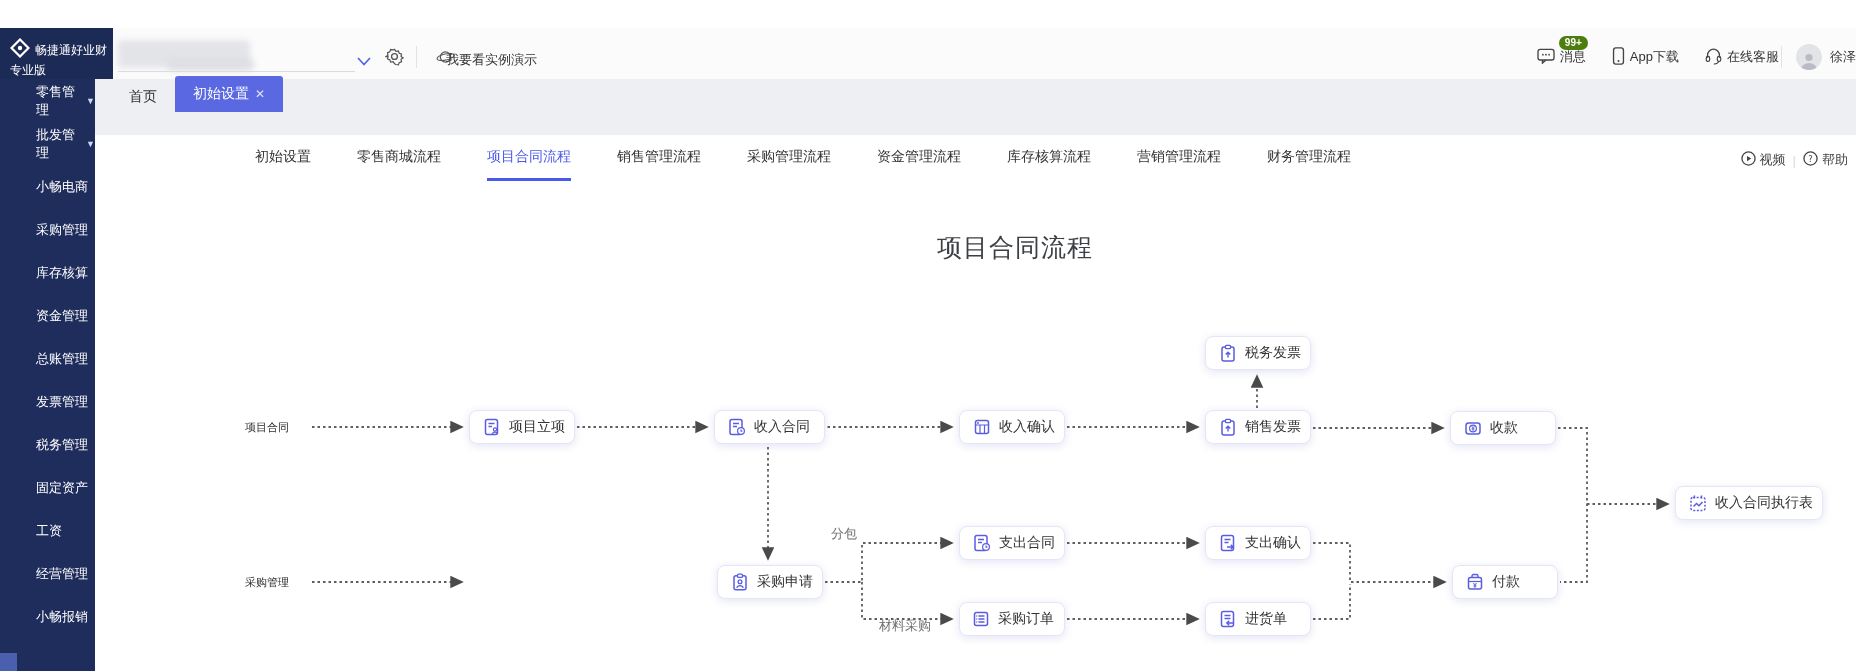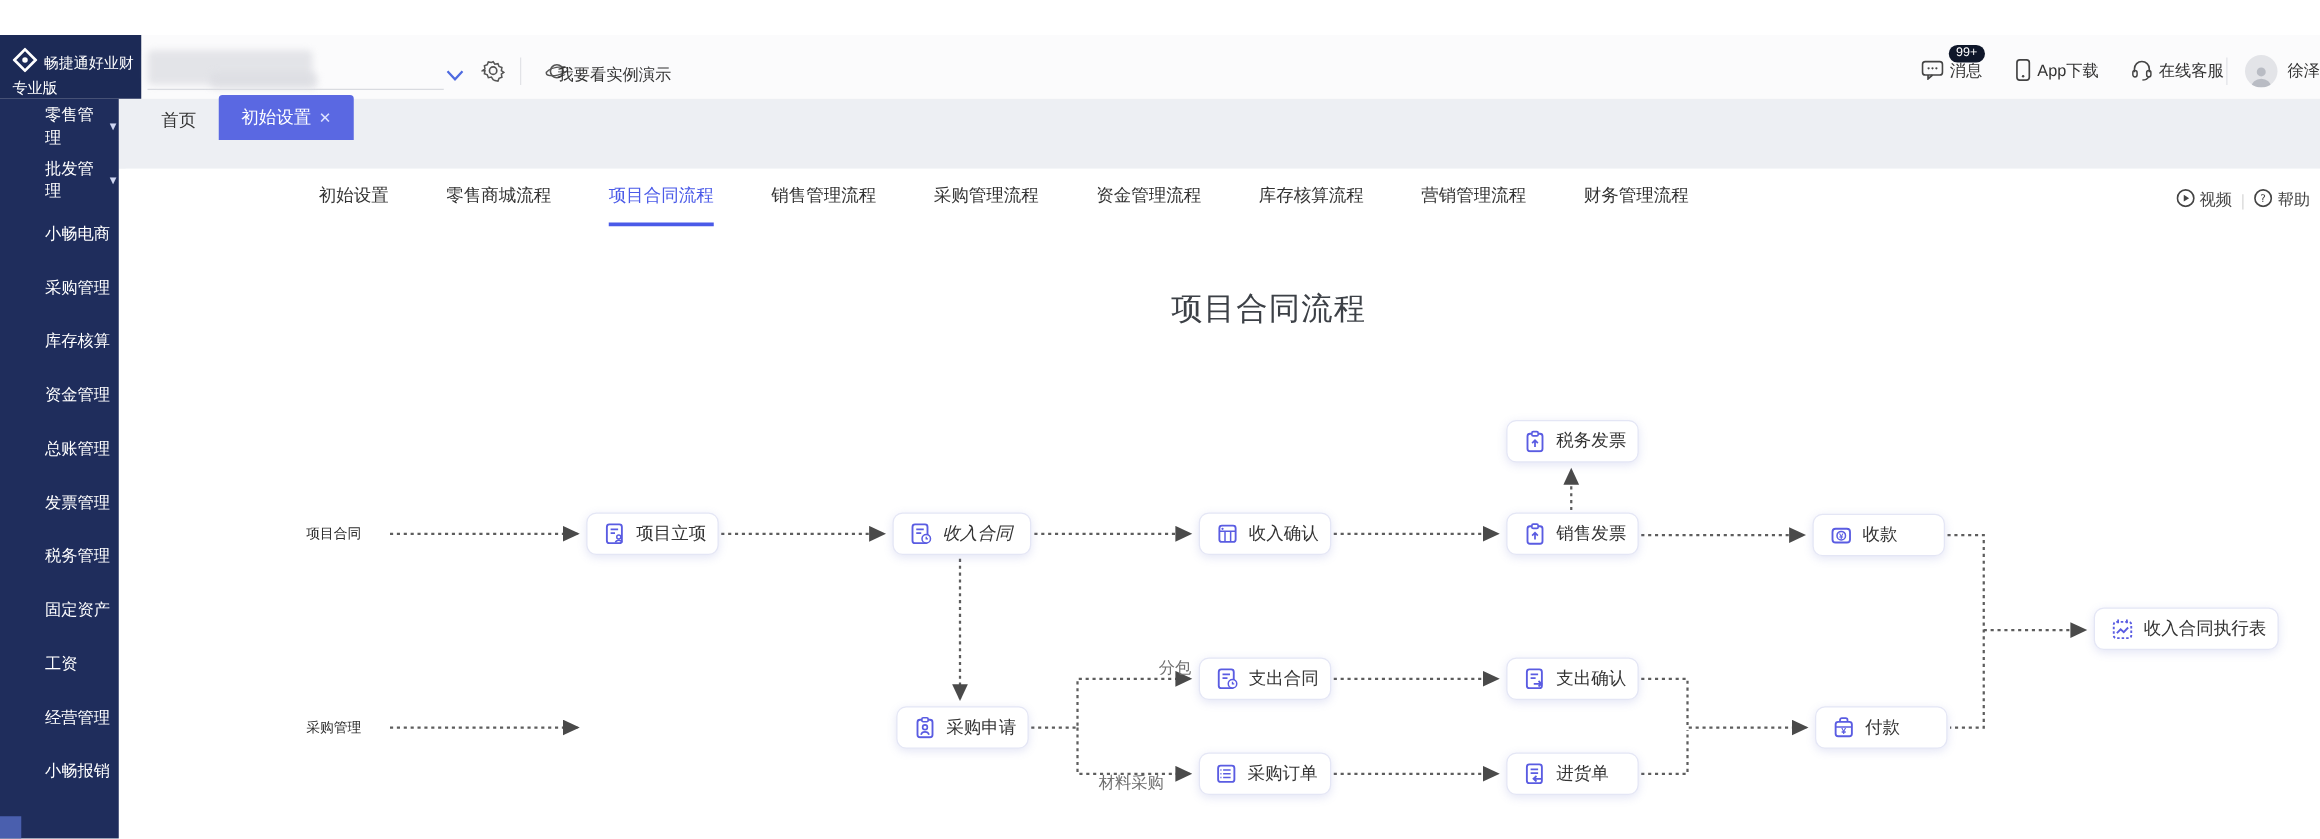--- a/index.html
+++ b/index.html
@@ -13,21 +13,21 @@
   .brand-row { position:absolute; left:10px; top:10px; display:flex; align-items:center; gap:5px; white-space:nowrap; }
   .brand-name { font-size:12px; color:#fff; }
   .brand-edition { position:absolute; left:10px; top:34px; font-size:12px; color:#fff; }
   .redact { position:absolute; background:#dcdde2; opacity:.75; filter:blur(3px); border-radius:4px; z-index:4; }
   .search-underline { position:absolute; left:118px; top:71px; width:237px; border-bottom:1px solid #d9dbe0; }
   .hdr-ic { position:absolute; top:47px; color:#555; }
   .hdr-divider { position:absolute; top:46px; width:1px; height:22px; background:#e2e3e7; }
   .demo-link { position:absolute; left:446px; top:51px; font-size:13px; color:#333; cursor:pointer; }
   .hdr-right { position:absolute; right:0; top:40px; height:34px; display:flex; align-items:center; color:#333; font-size:13px; white-space:nowrap; }
   .hdr-item { display:flex; align-items:center; gap:5px; cursor:pointer; position:relative; }
-  .badge { position:absolute; top:-12px; left:22px; background:#0f172a; color:#fff; font-size:10px; line-height:14px; padding:0 6px; border-radius:8px; font-weight:normal; }
+  .badge { position:absolute; top:-12px; left:22px; background:#4d7c0f; color:#fff; font-size:10px; line-height:14px; padding:0 6px; border-radius:8px; font-weight:bold; }
   .avatar { width:26px; height:26px; border-radius:50%; background:#e3e4e8; display:flex; align-items:flex-end; justify-content:center; overflow:hidden; }
 
   
   .sidebar { position:absolute; left:0; top:79px; width:95px; bottom:0; background:#1f2d5c; z-index:2; }
   .side-item { display:flex; align-items:center; gap:4px; color:#fff; font-size:13px; padding-left:36px; height:43px; cursor:pointer; }
   .side-caret { font-size:9px; color:#cfd6f2; }
   .side-bottom-sq { position:absolute; left:0; bottom:0; width:17px; height:18px; background:#4a5fae; }
 
   
   .tabstrip { position:absolute; left:95px; top:79px; right:0; height:56px; background:#edeff3; }
@@ -263,21 +263,21 @@
         <span style="display: flex;">
           <svg width="18" height="18" viewBox="0 0 18 18">
             <rect x="2.5" y="1.5" width="12" height="15" rx="2" fill="none" stroke="#5a5ce2" stroke-width="1.5"></rect>
             <path d="M5.5 5.5 h6 M5.5 8.5 h3.5" stroke="#5a5ce2" stroke-width="1.3"></path>
             <circle cx="12" cy="11.5" r="1.6" fill="none" stroke="#5a5ce2" stroke-width="1.2"></circle>
             <path d="M9.3 16 a2.8 2.5 0 0 1 5.4 0" fill="none" stroke="#5a5ce2" stroke-width="1.2"></path>
           </svg>
         </span>
         <span>项目立项</span>
       </div>
-      <div class="flow-node" style="left: 714px; top: 410px; width: 111px; font-style: italic;">
+      <div class="flow-node" style="left: 714px; top: 410px; width: 111px;">
         <span style="display: flex;">
           <svg width="18" height="18" viewBox="0 0 18 18">
             <rect x="2" y="1.5" width="12" height="15" rx="2" fill="none" stroke="#5a5ce2" stroke-width="1.5"></rect>
             <path d="M5 5.5 h6 M5 8.5 h4" stroke="#5a5ce2" stroke-width="1.3"></path>
             <circle cx="13" cy="13" r="3.4" fill="#fff" stroke="#5a5ce2" stroke-width="1.2"></circle>
             <path d="M13 11.4 v1.7 h1.4" fill="none" stroke="#5a5ce2" stroke-width="1.1"></path>
           </svg>
         </span>
         <span>收入合同</span>
       </div>
@@ -387,17 +387,17 @@
       <div class="flow-node" style="left: 1675px; top: 486px; width: 148px;">
         <span style="display: flex;">
           <svg width="18" height="18" viewBox="0 0 18 18">
             <rect x="2" y="3.5" width="14" height="13" rx="2" fill="none" stroke="#5a5ce2" stroke-width="1.5" stroke-dasharray="2 1.6"></rect>
             <path d="M5.5 1.5 v3 M12.5 1.5 v3" stroke="#5a5ce2" stroke-width="1.4"></path>
             <path d="M4.5 12.5 L7.5 9.5 L10 11.8 L13.5 8" fill="none" stroke="#5a5ce2" stroke-width="1.5"></path>
           </svg>
         </span>
         <span>收入合同执行表</span>
       </div>
-      <div class="edge-label" style="left: 940px; top: 534px;">分包</div>
+      <div class="edge-label" style="left: 844px; top: 534px;">分包</div>
       <div class="edge-label" style="left: 905px; top: 626px;">材料采购</div>
     </div>
 
 </div>
 
 </body></html>

